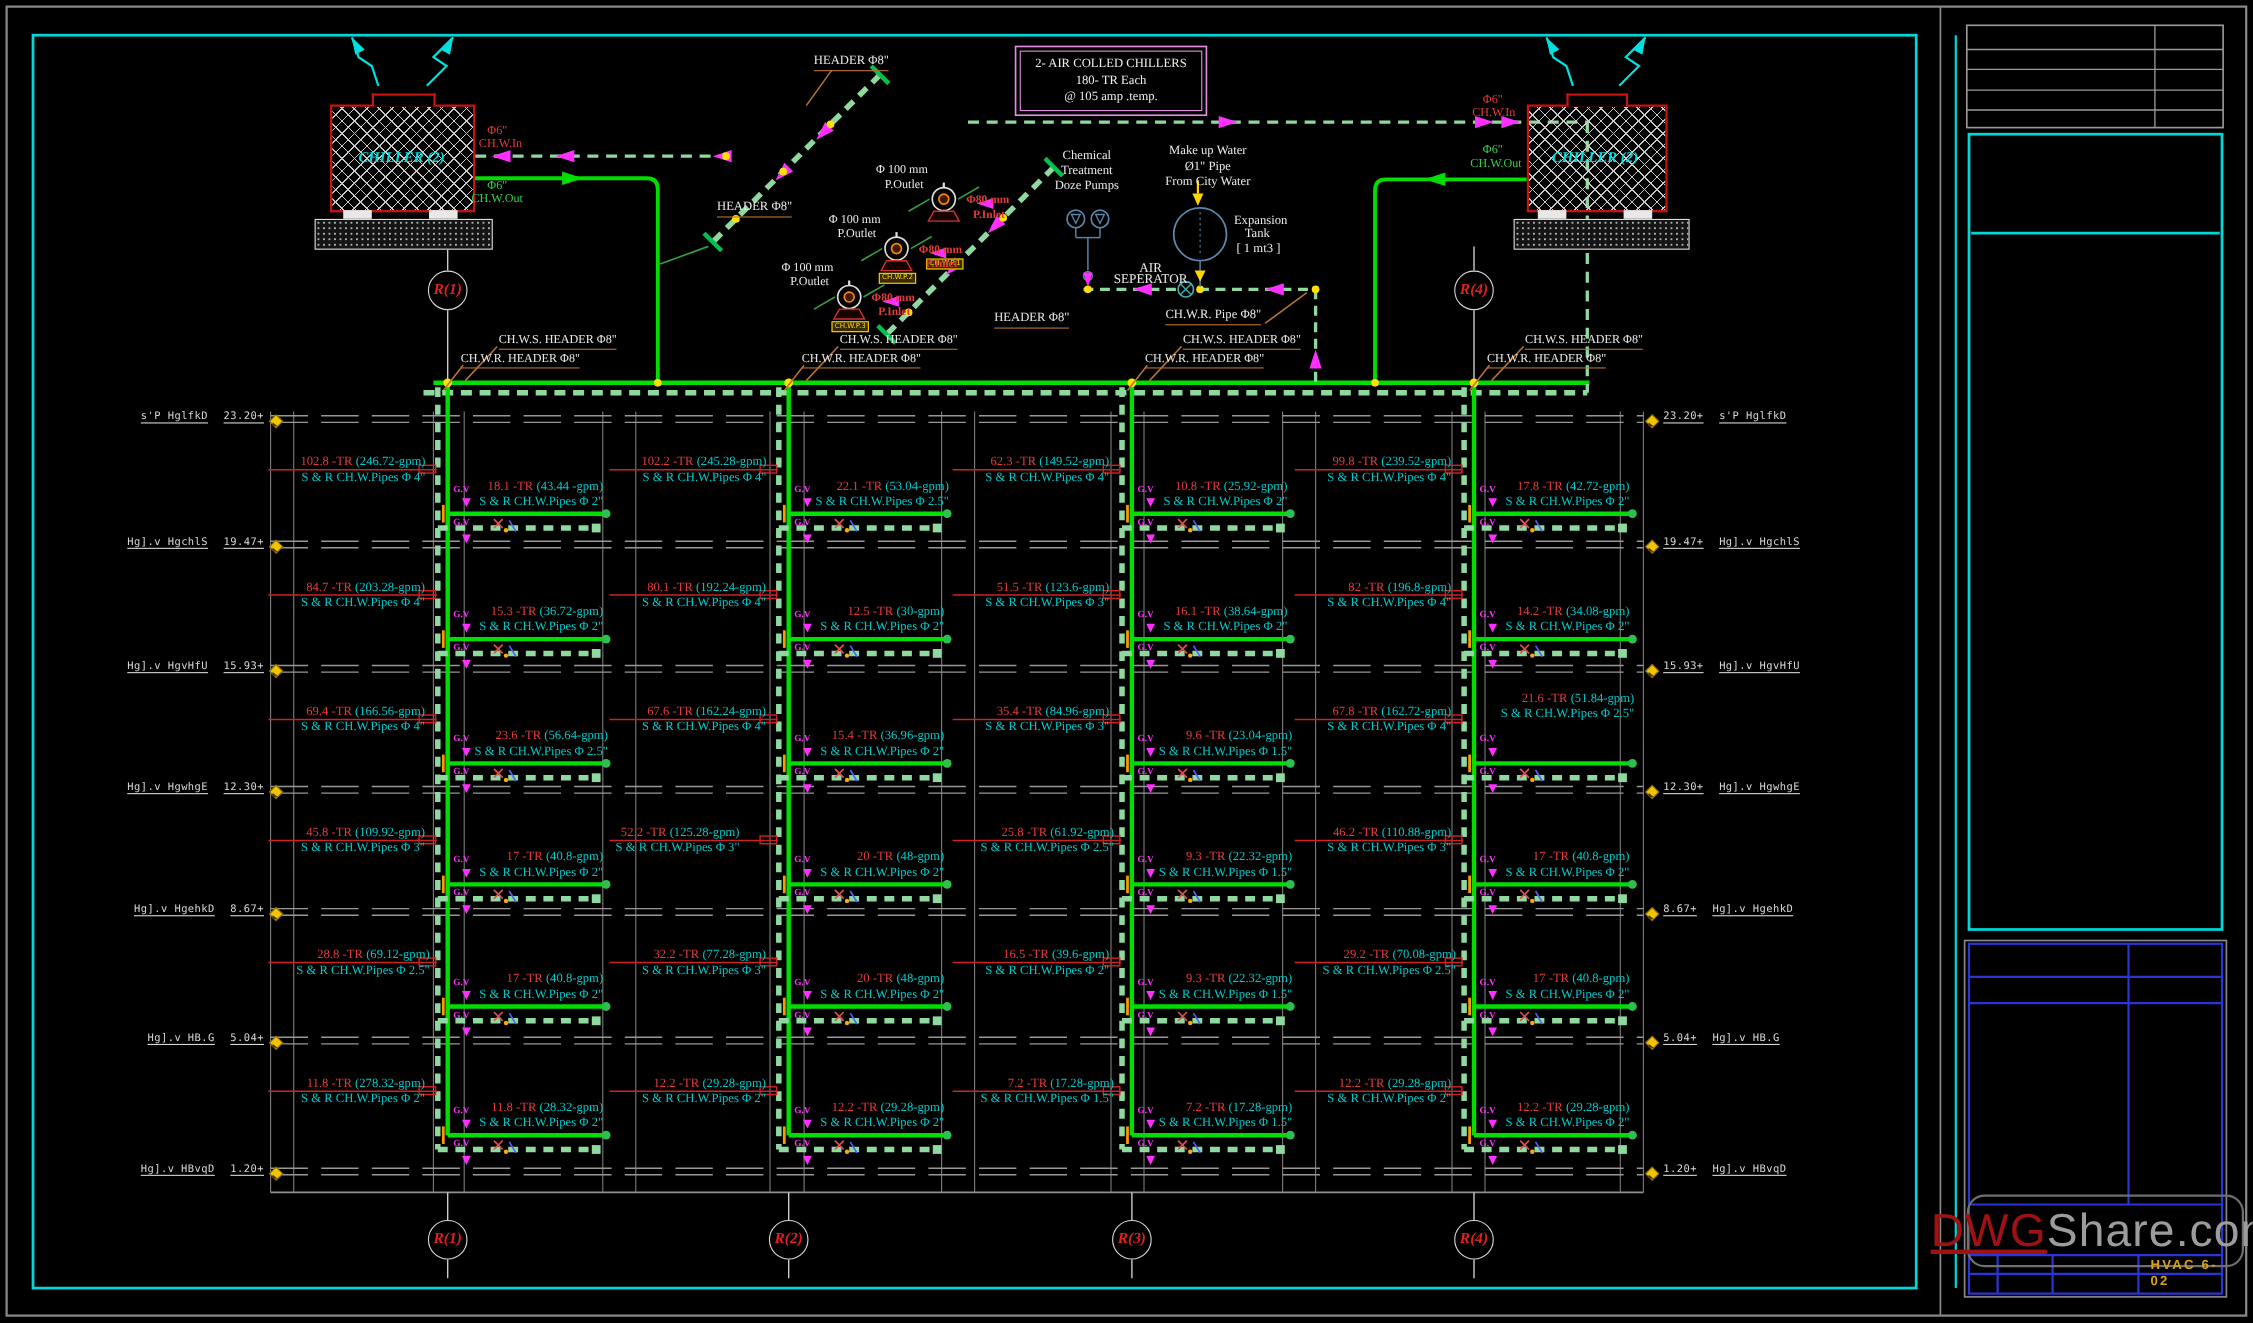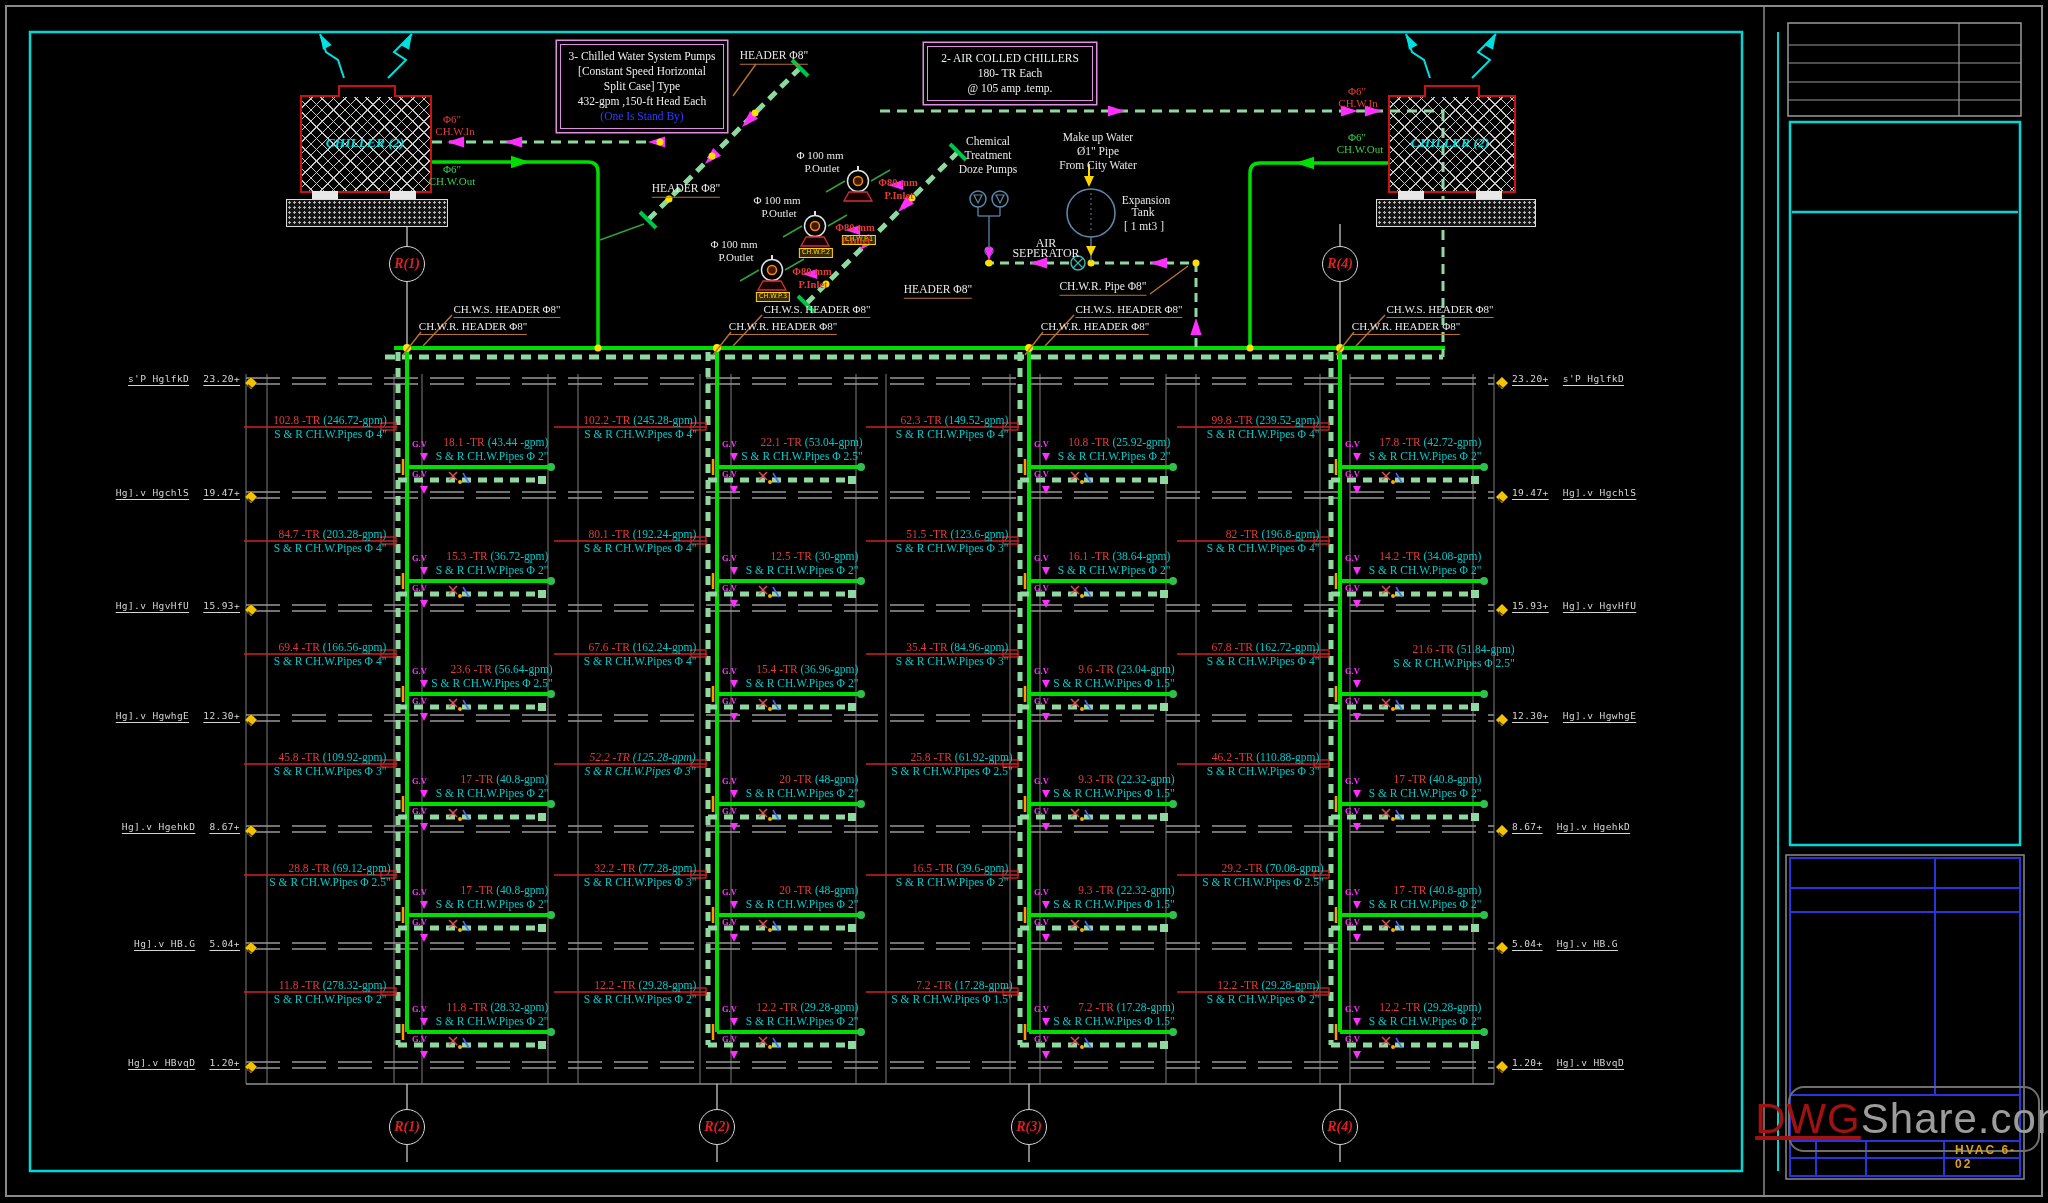--- a/index.html
+++ b/index.html
@@ -586,27 +586,20 @@
 
   <div class="lbl f11 c-red" style="left:452px;top:119px">Φ6"</div>
   <div class="lbl f11 c-red" style="left:455px;top:131px">CH.W.In</div>
   <div class="lbl f11 c-green" style="left:452px;top:169px">Φ6"</div>
   <div class="lbl f11 c-green" style="left:452px;top:181px">CH.W.Out</div>
   <div class="lbl f11 c-red" style="left:1357px;top:91px">Φ6"</div>
   <div class="lbl f11 c-red" style="left:1358px;top:103px">CH.W.In</div>
   <div class="lbl f11 c-green" style="left:1357px;top:137px">Φ6"</div>
   <div class="lbl f11 c-green" style="left:1360px;top:149px">CH.W.Out</div>
 
-  <div class="nbox" style="left:560px;top:44px;width:152px">
-    <div>3- Chilled Water System Pumps</div>
-    <div>[Constant Speed Horizontal</div>
-    <div>Split Case] Type</div>
-    <div>432-gpm ,150-ft Head Each</div>
-    <div class="c-blue">(One Is Stand By)</div>
-  </div>
   <div class="nbox" style="left:927px;top:46px;width:154px">
     <div>2- AIR COLLED CHILLERS</div>
     <div>180- TR  Each</div>
     <div>@ 105  amp  .temp.</div>
   </div>
 
   <div class="lbl f115 c-white ul" style="left:774px;top:57px">HEADER Φ8"</div>
   <div class="lbl f115 c-white ul" style="left:686px;top:190px">HEADER Φ8"</div>
   <div class="lbl f115 c-white ul" style="left:938px;top:291px">HEADER Φ8"</div>
   <div class="lbl f115 c-white ul" style="left:1103px;top:288px">CH.W.R. Pipe Φ8"</div>
@@ -772,33 +765,33 @@
       <div class="l2">S &amp; R CH.W.Pipes Φ 3"</div>
     </div>
     <div class="cell" style="left: 1114px; top: 662px;">
       <div><span class="tr">9.6 -TR</span><span class="gpm"> (23.04-gpm)</span></div>
       <div class="l2">S &amp; R CH.W.Pipes Φ 1.5"</div>
     </div>
     <div class="cell" style="left: 1263px; top: 640px;">
       <div><span class="tr">67.8 -TR</span><span class="gpm"> (162.72-gpm)</span></div>
       <div class="l2">S &amp; R CH.W.Pipes Φ 4"</div>
     </div>
-    <div class="cell" style="left: 1425px; top: 642px; margin-left: 29px;">
+    <div class="cell" style="left: 1425px; top: 628px;">
       <div><span class="tr">21.6 -TR</span><span class="gpm"> (51.84-gpm)</span></div>
       <div class="l2">S &amp; R CH.W.Pipes Φ 2.5"</div>
     </div>
     <div class="cell" style="left: 330px; top: 750px;">
       <div><span class="tr">45.8 -TR</span><span class="gpm"> (109.92-gpm)</span></div>
       <div class="l2">S &amp; R CH.W.Pipes Φ 3"</div>
     </div>
     <div class="cell" style="left: 492px; top: 772px;">
       <div><span class="tr">17 -TR</span><span class="gpm"> (40.8-gpm)</span></div>
       <div class="l2">S &amp; R CH.W.Pipes Φ 2"</div>
     </div>
-    <div class="cell" style="left: 640px; top: 750px; font-style: italic;">
+    <div class="cell" style="left: 616px; top: 750px;">
       <div><span class="tr">52.2 -TR</span><span class="gpm"> (125.28-gpm)</span></div>
       <div class="l2">S &amp; R CH.W.Pipes Φ 3"</div>
     </div>
     <div class="cell" style="left: 802px; top: 772px;">
       <div><span class="tr">20 -TR</span><span class="gpm"> (48-gpm)</span></div>
       <div class="l2">S &amp; R CH.W.Pipes Φ 2"</div>
     </div>
     <div class="cell" style="left: 952px; top: 750px;">
       <div><span class="tr">25.8 -TR</span><span class="gpm"> (61.92-gpm)</span></div>
       <div class="l2">S &amp; R CH.W.Pipes Φ 2.5"</div>

